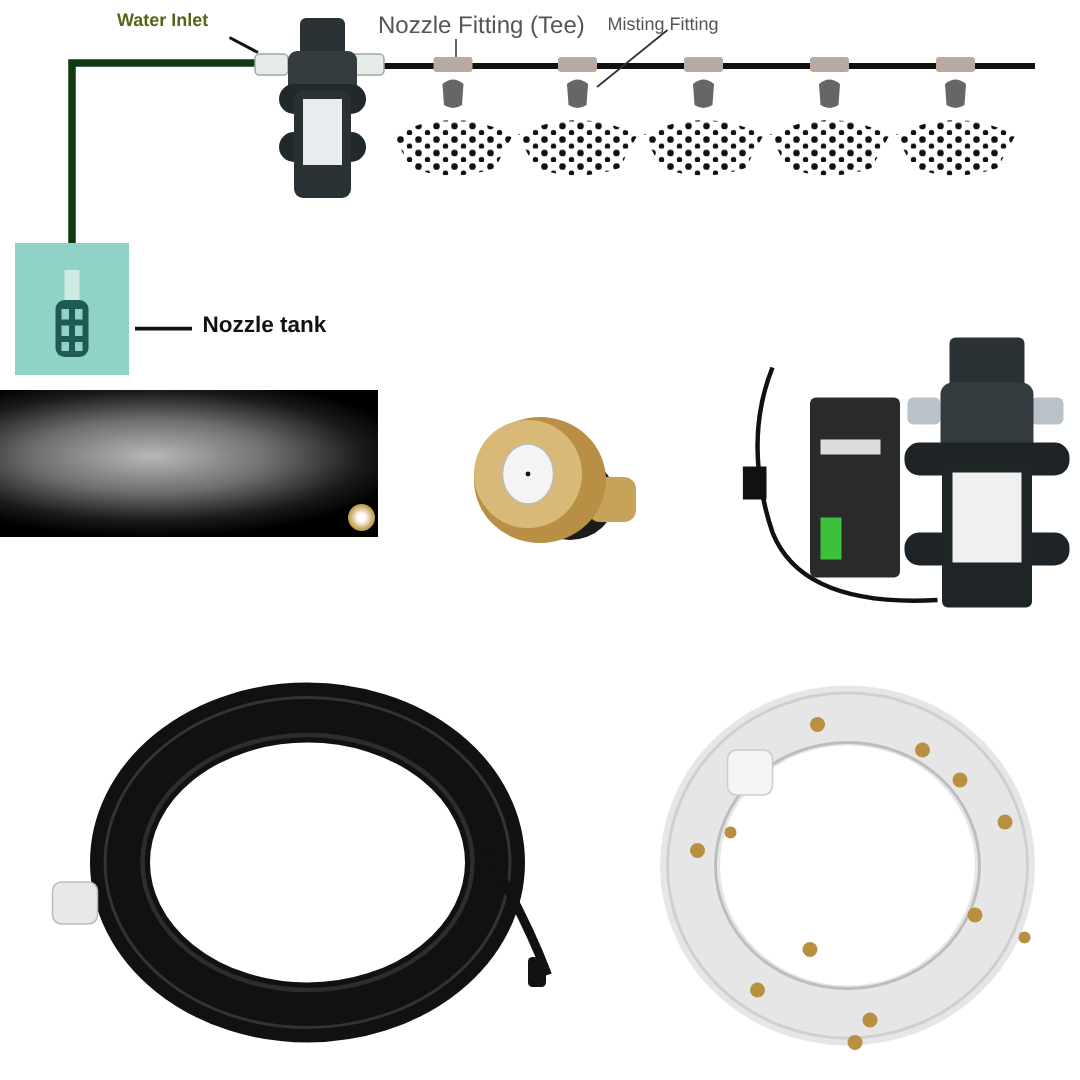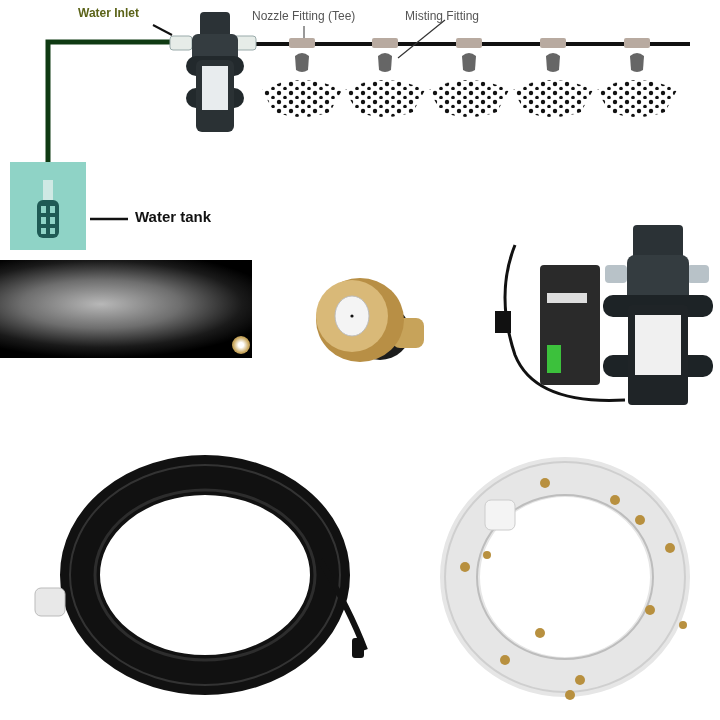--- a/index.html
+++ b/index.html
@@ -1,20 +1,20 @@
 <!DOCTYPE html>
 <html><head>
 <meta charset="utf-8">
 <style>
   html,body{margin:0;padding:0;background:#fff;}
   body{width:720px;height:720px;position:relative;overflow:hidden;font-family:"Liberation Sans",sans-serif;}
   .abs{position:absolute;}
   .label{font-family:"Liberation Sans",sans-serif;white-space:nowrap;}
   .lbl-inlet{left:78px;top:6px;font-size:12px;font-weight:bold;color:#5b6318;}
-  .lbl-tee{left:252px;top:9px;font-size:12px;color:#555;}
+  .lbl-tee{left:252px;top:9px;font-size:16px;color:#555;}
   .lbl-nozzle{left:405px;top:9px;font-size:12px;color:#555;}
   .lbl-tank{left:135px;top:208px;font-size:15px;font-weight:bold;color:#111;}
   .photo{position:absolute;overflow:hidden;}
 </style>
 </head>
 <body>
 
 <div class="abs" style="left:0;top:0;width:580px;height:255px;">
   <svg width="720" height="255">
 
@@ -81,21 +81,21 @@
     </defs>
     <path d="M262 90 Q302 70 342 90 L330 112 Q302 122 274 112Z" fill="url(#spray)"></path>
     <path d="M345 90 Q385 70 425 90 L413 112 Q385 122 357 112Z" fill="url(#spray)"></path>
     <path d="M429 90 Q469 70 509 90 L497 112 Q469 122 441 112Z" fill="url(#spray)"></path>
     <path d="M513 90 Q553 70 593 90 L581 112 Q553 122 525 112Z" fill="url(#spray)"></path>
     <path d="M597 90 Q637 70 677 90 L665 112 Q637 122 609 112Z" fill="url(#spray)"></path>
   </svg>
   <span class="abs label lbl-inlet">Water Inlet</span>
   <span class="abs label lbl-tee">Nozzle Fitting (Tee)</span>
   <span class="abs label lbl-nozzle">Misting Fitting</span>
-  <span class="abs label lbl-tank">Water tank</span>
+  <span class="abs label lbl-tank">Nozzle tank</span>
 </div>
 
 <div class="photo" style="left:0;top:260px;width:252px;height:98px;background:radial-gradient(ellipse 70% 55% at 40% 45%, #b8b8b8 0%, #6e6e6e 45%, #1a1a1a 80%, #000 100%);">
   <div class="abs" style="left:232px;top:76px;width:18px;height:18px;border-radius:50%;background:radial-gradient(circle,#fff 20%,#c9a860 60%,#8a6a2a 100%);"></div>
 </div>
 
 <div class="photo" style="left:300px;top:262px;width:140px;height:120px;">
   <svg width="140" height="120">
     <ellipse cx="80" cy="70" rx="30" ry="28" fill="#1c1c1c"></ellipse>
     <rect x="92" y="56" width="32" height="30" rx="8" fill="#c7a35a"></rect>

